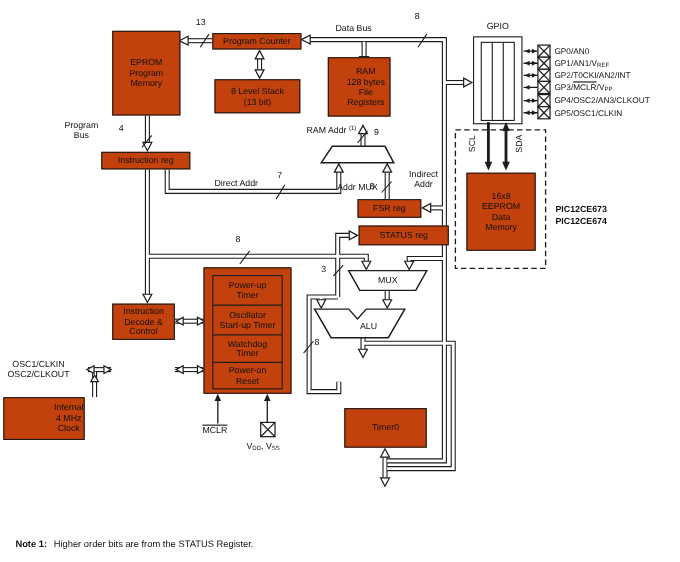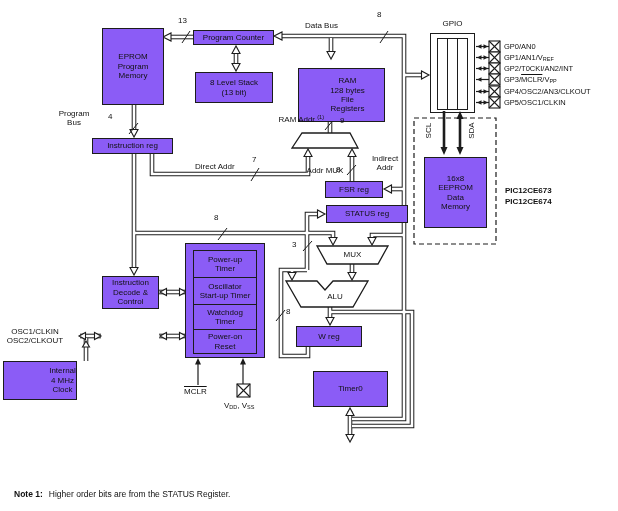--- a/index.html
+++ b/index.html
@@ -1,19 +1,19 @@
 <!DOCTYPE html>
 <html><head>
 <meta charset="utf-8">
 <style>
   html,body{margin:0;padding:0;background:#fff;}
   #canvas{position:relative;width:618px;height:511px;background:#fff;overflow:hidden;
           font-family:"Liberation Sans",sans-serif;color:#111;}
   #wires{position:absolute;left:0;top:0;z-index:1;}
-  .blk{position:absolute;z-index:2;box-sizing:border-box;border:1.4px solid #1c1c1c;background:#8b5cf6;
+  .blk{position:absolute;z-index:2;box-sizing:border-box;border:1.4px solid #1c1c1c;background:#c2410c;
        display:flex;align-items:center;justify-content:center;text-align:center;
        font-size:8px;line-height:1.18;white-space:pre-line;}
   .nobg{background:transparent;}
   .lbl{position:absolute;z-index:3;font-size:8px;line-height:1.15;white-space:pre-line;}
   .c{text-align:center;}
   .r{text-align:right;}
   .b{font-weight:bold;}
   .sb{font-size:5.5px;vertical-align:-1px;}
   .sp{font-size:5.5px;vertical-align:3px;}
   .ov{text-decoration:overline;}
@@ -209,42 +209,41 @@
         </g>
   </g>
 </svg>
 
 <div class="blk" style="left:102px;top:28px;width:62px;height:77px;">EPROM
 Program
 Memory</div>
 <div class="blk" style="left:193px;top:30px;width:81px;height:15px;">Program Counter</div>
 <div class="blk" style="left:195px;top:72px;width:78px;height:31px;">8 Level Stack
 (13 bit)</div>
-<div class="blk" style="left:298px;top:68px;width:87px;height:54px;padding-left:12px;">RAM
+<div class="blk" style="left:298px;top:52px;width:57px;height:54px;padding-left:12px;">RAM
 128 bytes
 File
 Registers</div>
 <div class="blk" style="left:92px;top:138px;width:81px;height:16px;">Instruction reg</div>
 <div class="blk" style="left:325px;top:181px;width:58px;height:17px;">FSR reg</div>
 <div class="blk" style="left:326px;top:205px;width:82px;height:18px;">STATUS reg</div>
 <div class="blk" style="left:102px;top:276px;width:57px;height:33px;">Instruction
 Decode &amp;
 Control</div>
 <div class="blk" style="left:3px;top:361px;width:74px;height:39px;padding-left:45px;">Internal
 4 MHz Clock</div>
 <div class="blk" style="left:185px;top:243px;width:80px;height:115px;"></div>
 <div class="blk" style="left:193px;top:250px;width:64px;height:28px;">Power-up
 Timer</div>
 <div class="blk" style="left:193px;top:277px;width:64px;height:28px;">Oscillator
 Start-up Timer</div>
 <div class="blk" style="left:193px;top:304px;width:64px;height:26px;">Watchdog
 Timer</div>
 <div class="blk" style="left:193px;top:329px;width:64px;height:25px;">Power-on
 Reset</div>
-<div class="blk" style="left:296px;top:326px;width:66px;height:21px;">W reg</div>
 <div class="blk" style="left:313px;top:371px;width:75px;height:36px;">Timer0</div>
 <div class="blk" style="left:424px;top:157px;width:63px;height:71px;">16x8
 EEPROM
 Data
 Memory</div>
 
 <div class="blk nobg" style="left:430px;top:33px;width:45px;height:80px;"></div>
 <div class="blk nobg" style="left:437px;top:38px;width:31px;height:72px;"></div>
 <div class="vline" style="left:447px;top:39px;height:70px;"></div>
 <div class="vline" style="left:457px;top:39px;height:70px;"></div>

